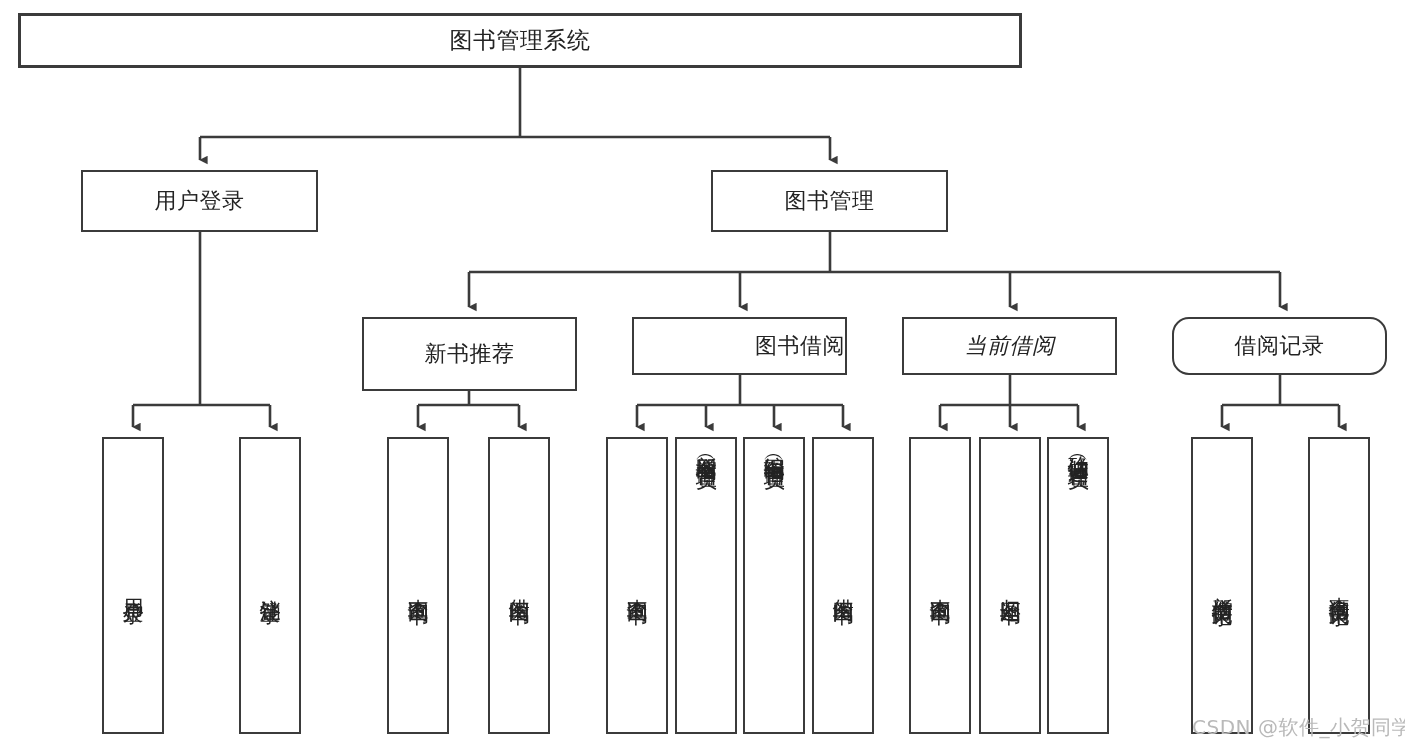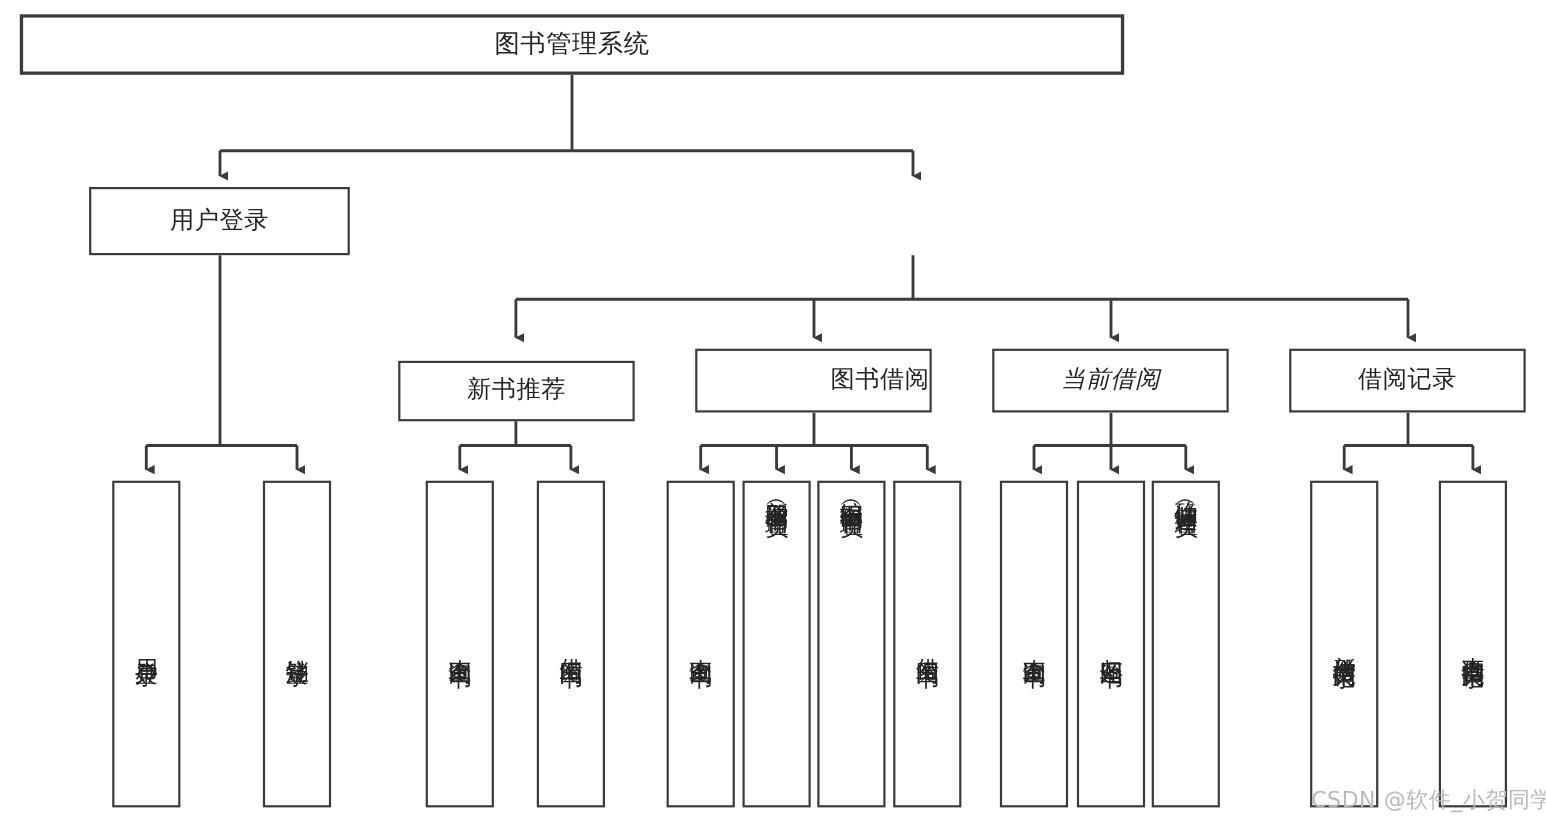--- a/index.html
+++ b/index.html
@@ -129,31 +129,34 @@
     </g>
   </svg>
 
   <div class="node-box level1" style="left:18px; top:13px; width:1004px; height:55px; border-width:3px;">
     <span class="node-label-h">图书管理系统</span>
   </div>
 
   <div class="node-box level2" style="left:81px; top:170px; width:237px; height:62px;">
     <span class="node-label-h">用户登录</span>
   </div>
-
-  <div class="node-box level3" style="left:362px; top:328px; width:215px; height:55px;">
+  <div class="node-box level2" style="left:711px; top:170px; width:237px; height:62px;">
+    <span class="node-label-h">图书管理</span>
+  </div>
+
+  <div class="node-box level3" style="left:362px; top:317px; width:215px; height:74px;">
     <span class="node-label-h">新书推荐</span>
   </div>
   <div class="node-box level3" style="left:632px; top:317px; width:215px; height:58px;justify-content:flex-end;">
     <span class="node-label-h">图书借阅</span>
   </div>
   <div class="node-box level3" style="left:902px; top:317px; width:215px; height:58px;font-style:italic;">
     <span class="node-label-h">当前借阅</span>
   </div>
-  <div class="node-box level3" style="left:1172px; top:317px; width:215px; height:58px;">
+  <div class="node-box level3" style="left:1172px; top:317px; width:215px; height:58px;border-radius:17px;">
     <span class="node-label-h">借阅记录</span>
   </div>
 
   <div class="node-box leaf" style="left:102px; top:437px; width:62px; height:297px; align-items:center;">
     <span class="node-label-v">用户登录</span>
   </div>
   <div class="node-box leaf" style="left:239px; top:437px; width:62px; height:297px; align-items:center;">
     <span class="node-label-v">注销登录</span>
   </div>
 

